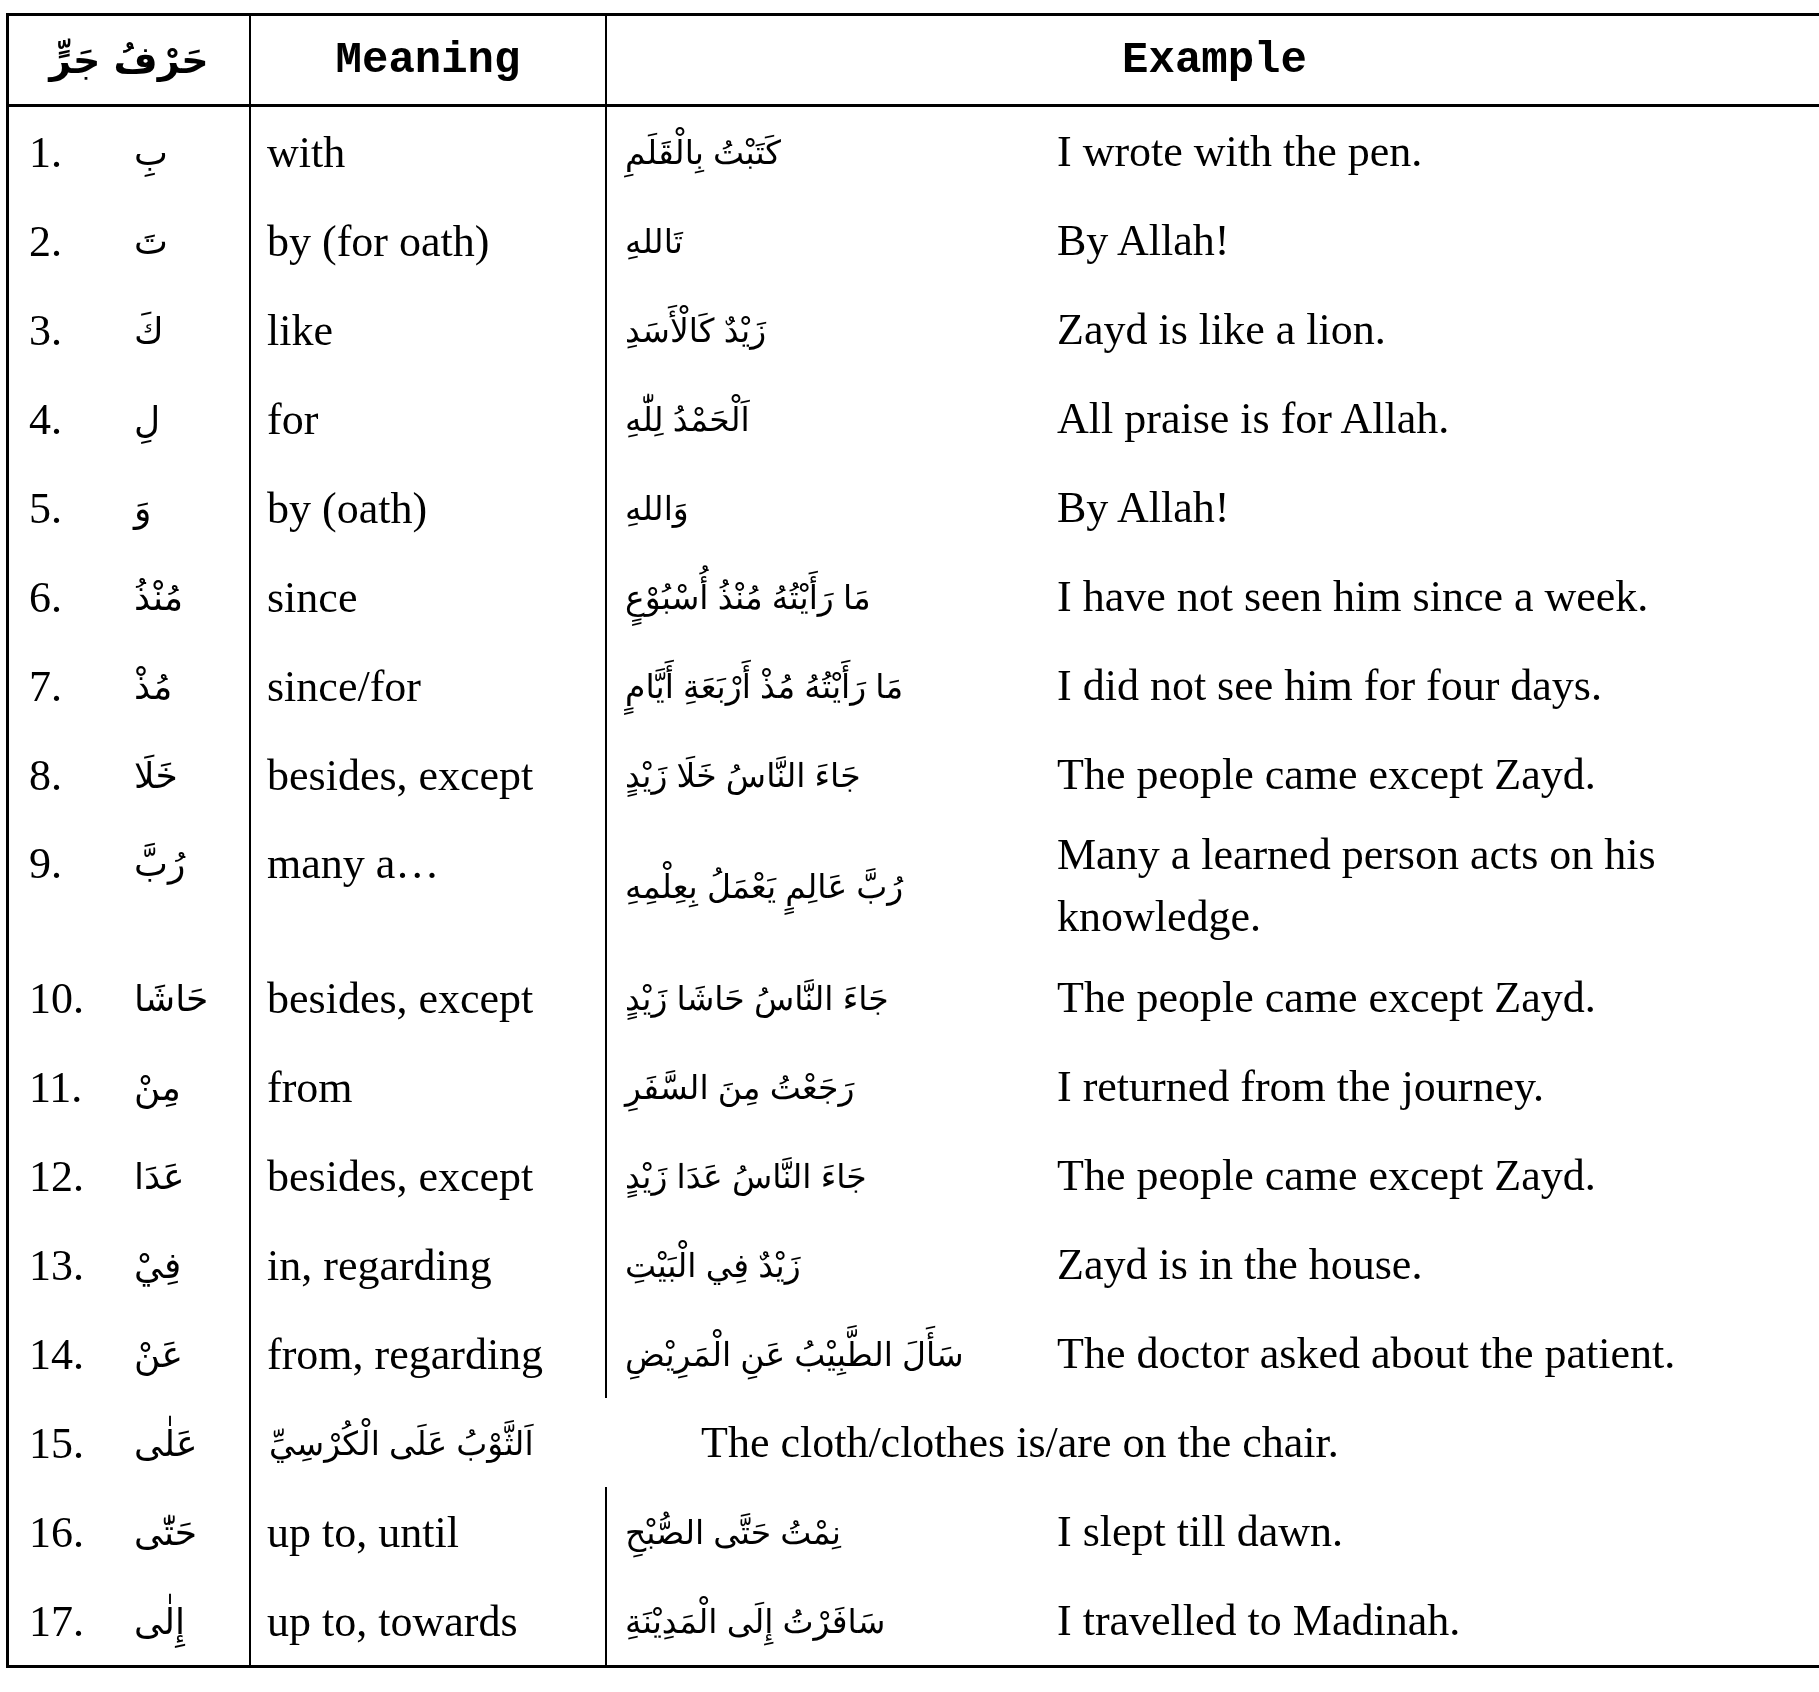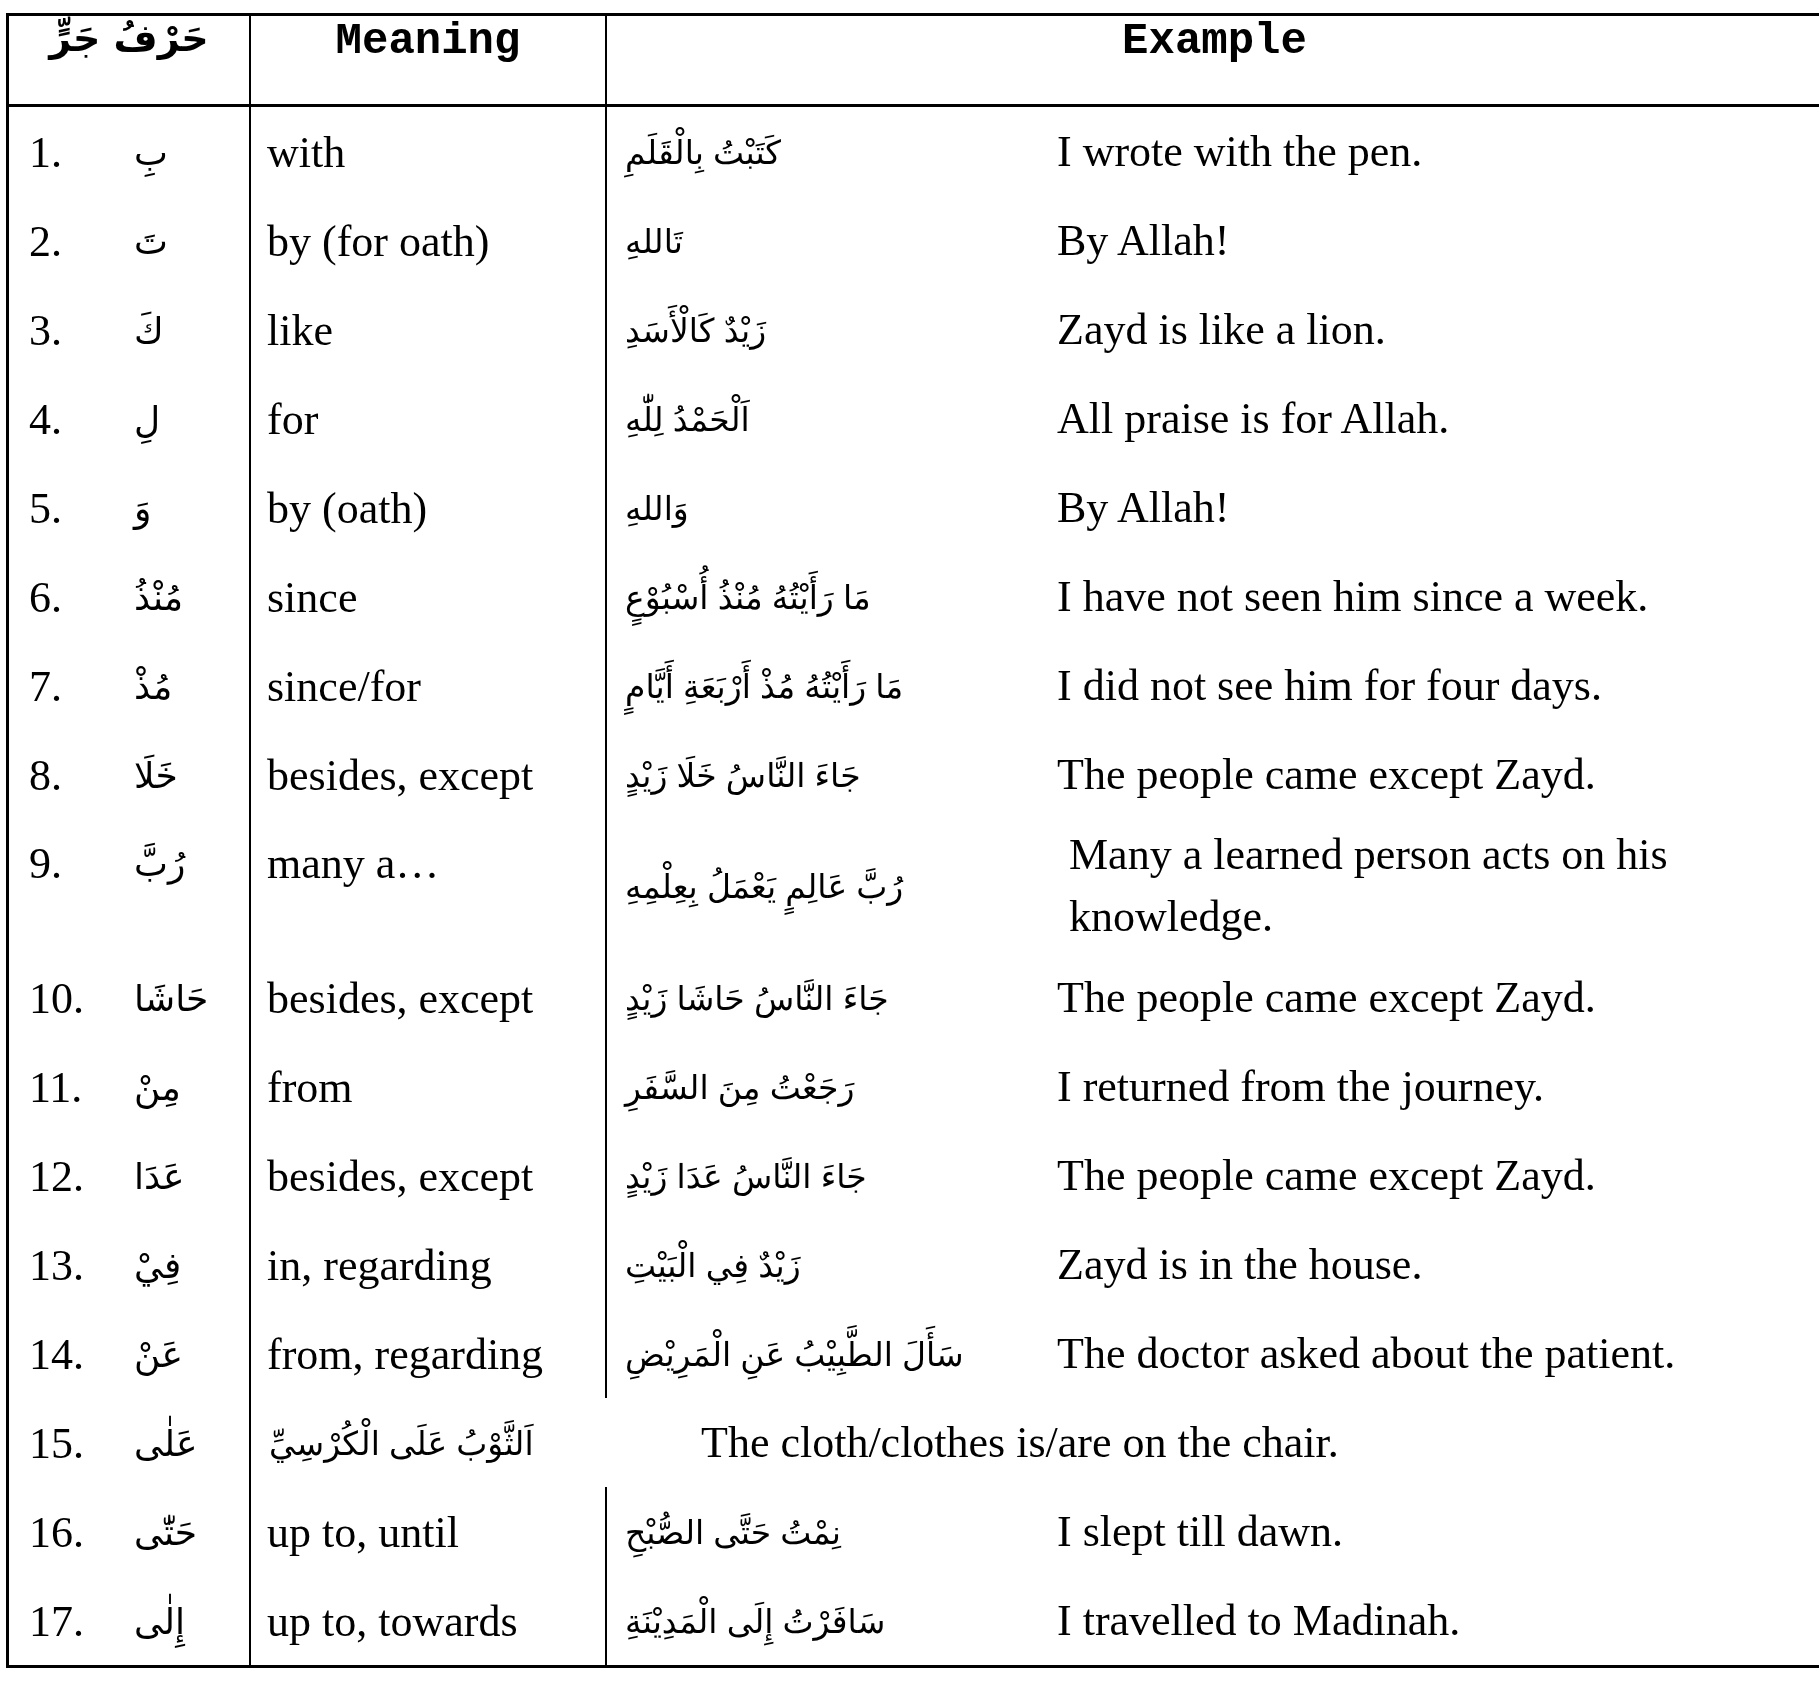--- a/index.html
+++ b/index.html
@@ -6,33 +6,33 @@
   body { width: 1819px; height: 1692px; position: relative; overflow: hidden;
          font-family: "Liberation Serif", "DejaVu Serif", serif; color: #000; }
   .tbl { position: absolute; left: 6px; top: 13px; width: 1813px;
          border-top: 3px solid #000; border-bottom: 3px solid #000; border-left: 3px solid #000; }
   .hdr { display: flex; height: 88px; border-bottom: 3px solid #000; }
   .row { display: flex; height: 89px; }
   .row.tall { height: 134px; }
   .c1 { width: 242px; box-sizing: border-box; border-right: 2px solid #000; position: relative; }
   .c2 { width: 356px; box-sizing: border-box; border-right: 2px solid #000; position: relative; }
   .c3 { flex: 1; position: relative; }
-  .hdr .c1, .hdr .c2, .hdr .c3 { display: flex; align-items: flex-start; justify-content: center; }
+  .hdr .c1, .hdr .c2, .hdr .c3 { display: flex; align-items: center; justify-content: center; }
   .hdr-text { font-size: 44px; font-weight: bold; font-family: Liberation Mono, monospace; }
   .hdr-ar { font-family: "DejaVu Sans", sans-serif; font-size: 38px; font-weight: bold; direction: rtl; }
   .num { position: absolute; left: 20px; top: 50%; transform: translateY(-50%); font-size: 44px; }
   .row.tall .num, .row.tall .letter { top: 44px; }
   .letter { position: absolute; left: 125px; top: 50%; transform: translateY(-50%);
             font-family: "DejaVu Sans", sans-serif; font-size: 36px; direction: rtl; }
   .meaning { position: absolute; left: 16px; top: 50%; transform: translateY(-50%); font-size: 44px; white-space: nowrap; }
   .row.tall .meaning { top: 44px; }
   .ex-ar { position: absolute; left: 18px; top: 50%; transform: translateY(-50%);
            font-family: Liberation Sans, sans-serif; font-size: 33px; direction: rtl; white-space: nowrap; }
   .ex-en { position: absolute; left: 450px; top: 50%; transform: translateY(-50%); font-size: 44px; white-space: nowrap; line-height: 62px; }
-  .row.tall .ex-en { white-space: normal; width: 700px; margin-left: 12px; }
+  .row.tall .ex-en { white-space: normal; width: 700px; }
   .row + .row .c1::before, .row + .row .c2::before { content: ""; }
 </style>
 </head>
 <body>
 
 <div class="tbl">
   <div class="hdr">
     <div class="c1">
         <span class="hdr-ar">حَرْفُ جَرٍّ</span>
       </div>

